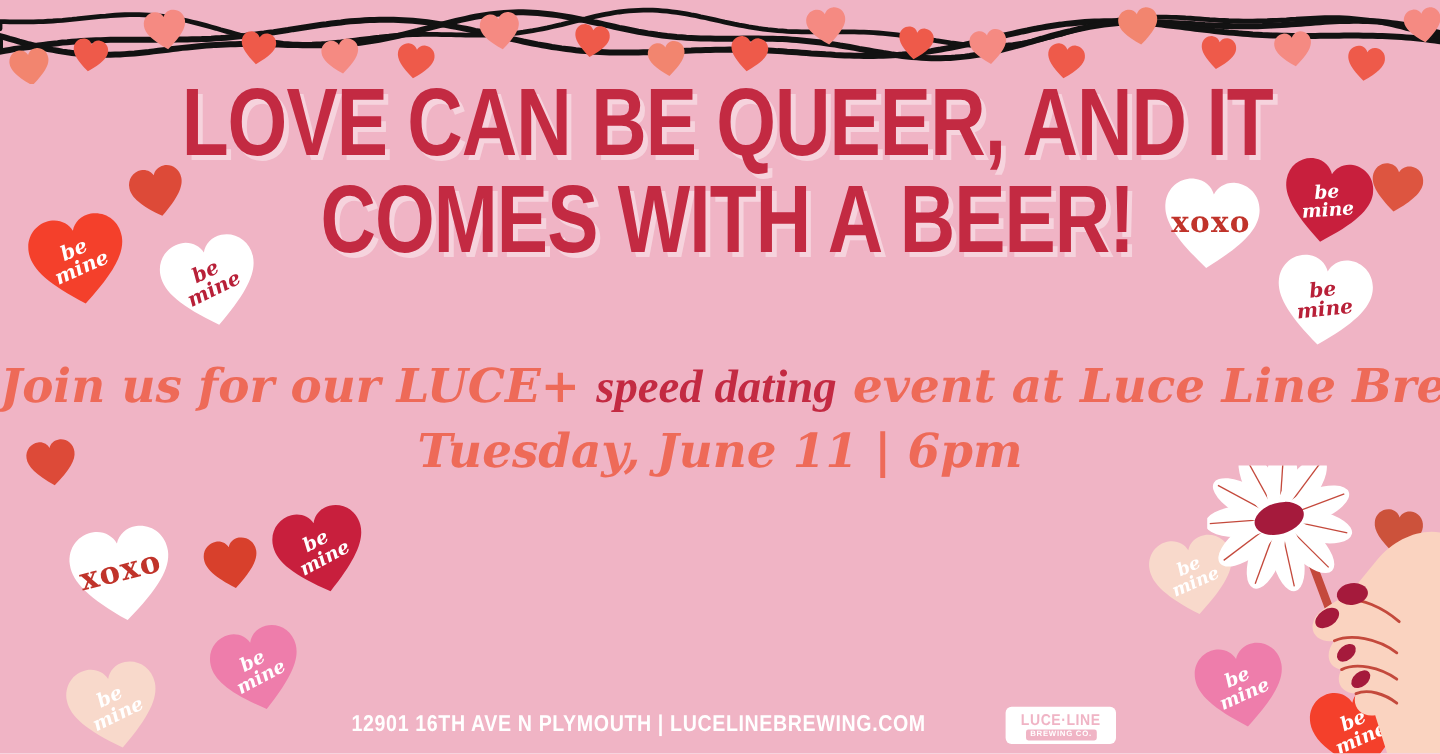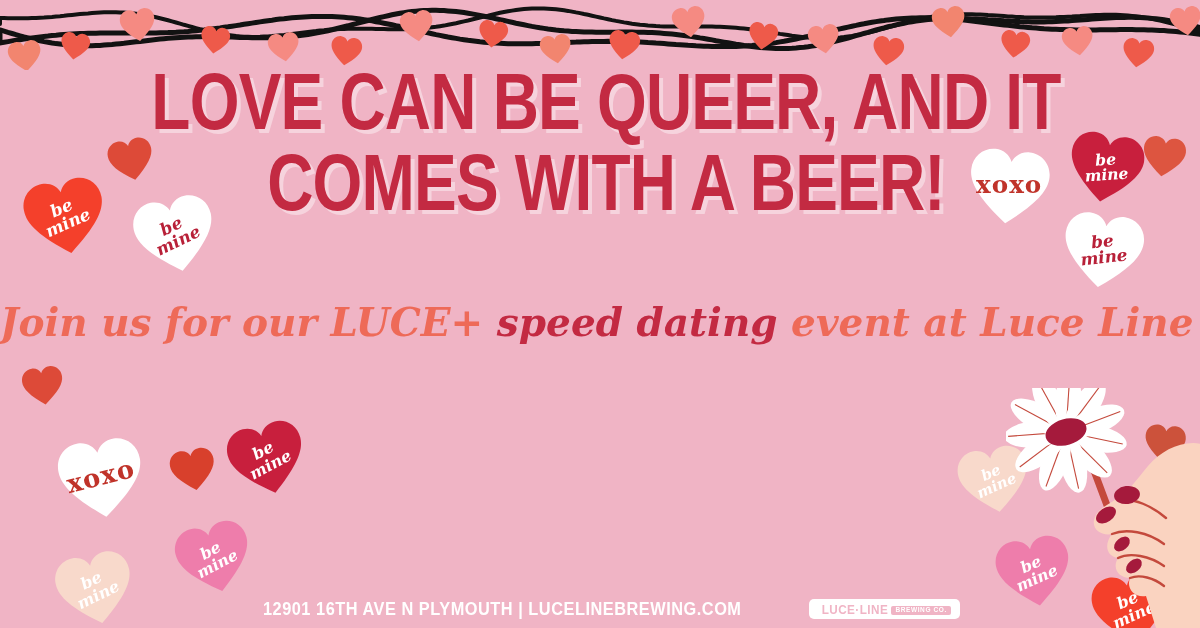--- a/index.html
+++ b/index.html
@@ -99,21 +99,21 @@
     color: #FFFFFF;
     transform: scaleX(0.86);
     transform-origin: center center;
     white-space: nowrap;
   }
   #logo-badge {
     background: #FFFFFF;
     border-radius: 5px;
     padding: 4px 9px 3px 9px;
     display: flex;
-    flex-direction: row;
+    flex-direction: column;
     align-items: center;
     line-height: 1;
   }
   #logo-top {
     font-family: "Liberation Sans Narrow", "Liberation Sans", sans-serif;
     font-weight: bold;
     font-size: 13px;
     color: #F0B4C5;
     letter-spacing: 0.5px;
     transform: scaleX(0.9);
@@ -281,21 +281,22 @@
 mine</div>
       </div>
     </div>
 
   <div id="title-block">
     <div class="title-line l1" style="color: rgb(195, 42, 66);">LOVE CAN BE QUEER, AND IT</div>
     <div class="title-line l2" style="color: rgb(195, 42, 66);">COMES WITH A BEER!</div>
   </div>
 
   <div id="subtitle-block">
-    <div class="sub-line" style="color: rgb(238, 106, 88);"><span>Join us for our LUCE+ </span><span class="sub-em" style="color: rgb(195, 42, 66);">speed dating</span><span> event at Luce Line Brewing</span></div>
+    <div class="sub-line" style="color: rgb(238, 106, 88);"><span>Join us for our LUCE+ </span><span class="sub-em" style="color: rgb(195, 42, 66); font-family: Liberation Serif, serif;">speed dating</span><span> event at Luce Line Brewing</span></div>
+    <div class="sub-line" style="color: rgb(238, 106, 88);">Tuesday, June 11 | 6pm</div>
   </div>
 
   <svg id="flower-hand" viewBox="0 0 200 240">
 
     <path id="fh-stem" d="M78 56 L132 200" stroke-width="7" stroke-linecap="round" fill="none" stroke="#C4493C"></path>
 
     <g id="fh-petals">
         <g transform="rotate(12 60 44)">
           <ellipse cx="92" cy="44" rx="30" ry="13" fill="#FFFFFF"></ellipse>
           <path d="M68 44 L118 44" stroke="#C4493C" stroke-width="1.1" fill="none"></path>

